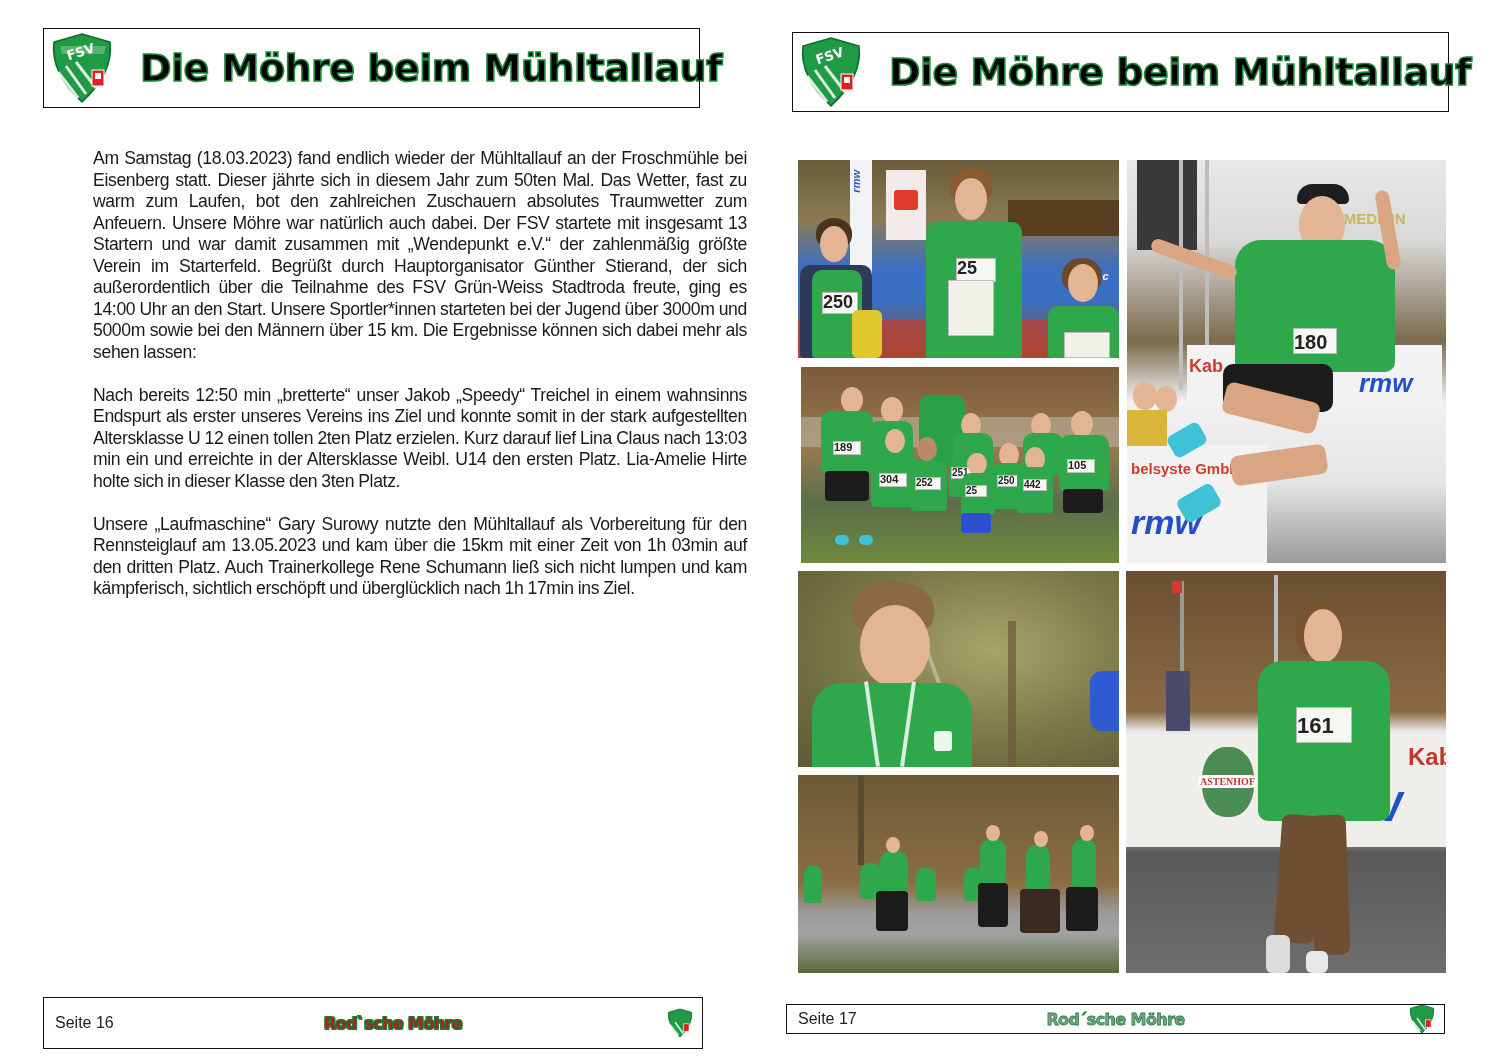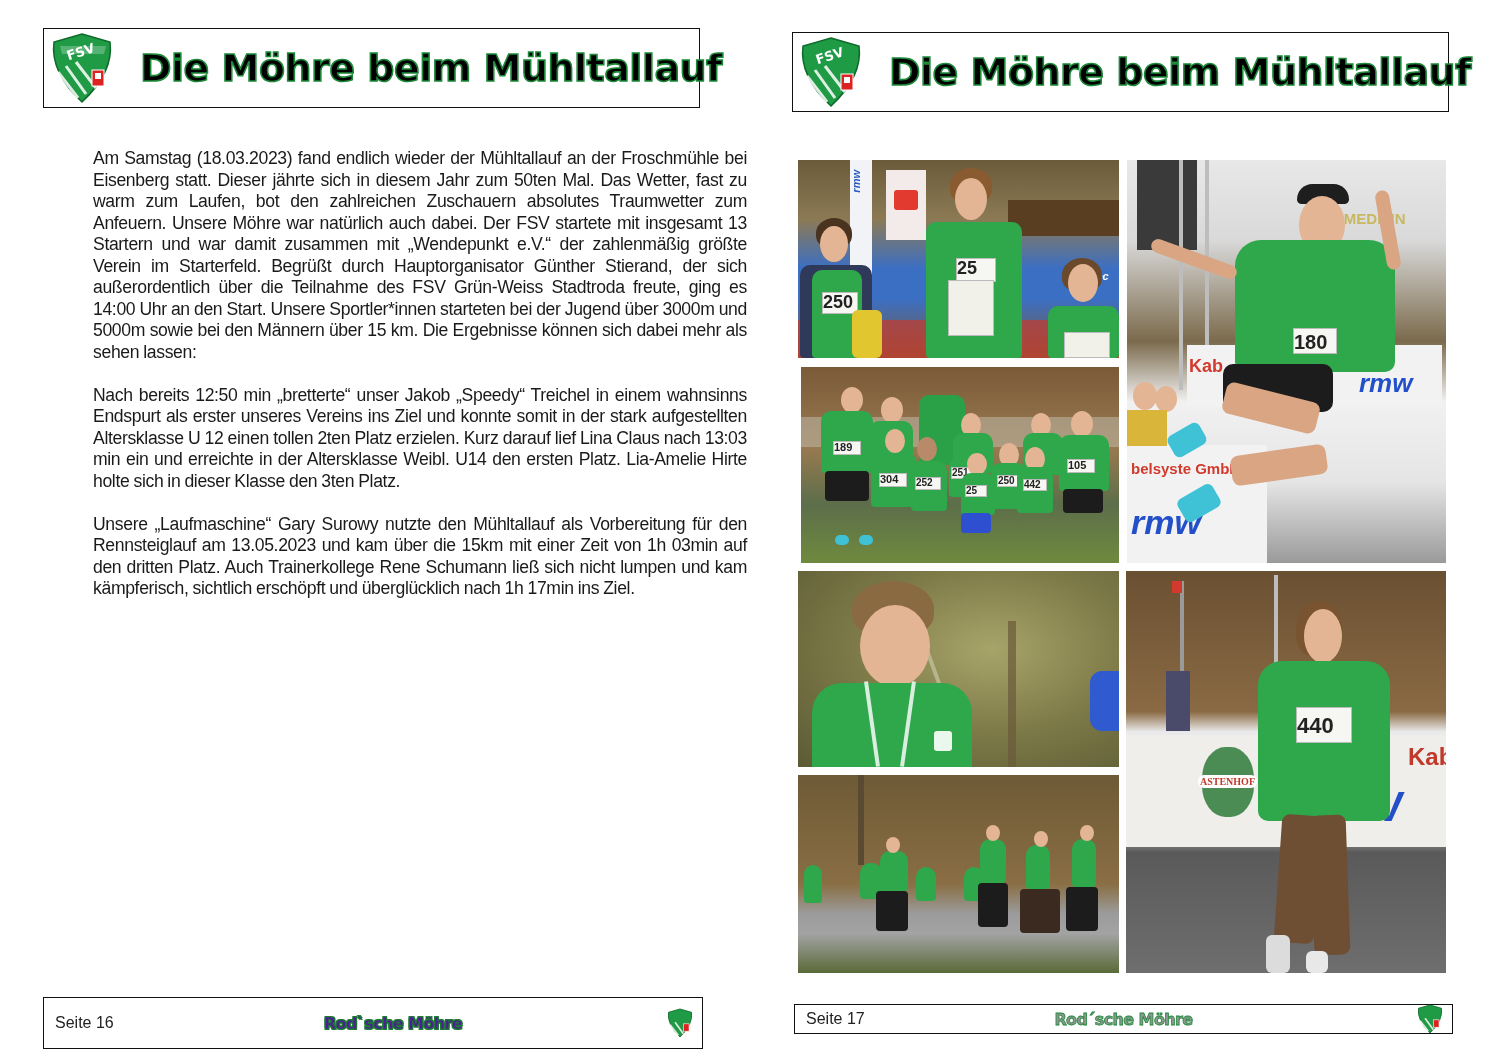--- a/index.html
+++ b/index.html
@@ -48,34 +48,34 @@
     .article p { margin-bottom: 21.5px; }
 
     .footer-box {
       position: absolute;
       border: 1.5px solid #111;
       background: #fff;
       height: 52px;
       display: flex; align-items: center;
     }
     .page-left .footer-box { left: 43px; top: 997px; width: 660px; }
-    .page-right .footer-box { left: 44px; top: 1004px; width: 659px; height: 30px; }
+    .page-right .footer-box { left: 36px; top: 1004px; width: 659px; height: 30px; }
 
     .page-num {
       position: absolute; left: 11px;
       font-family: "Liberation Sans", sans-serif;
       font-size: 16px; color: #222;
     }
     .footer-brand {
       position: absolute; left: 50%; transform: translateX(-50%);
       font-family: "DejaVu Sans", sans-serif; font-weight: bold;
       font-size: 16px; letter-spacing: -0.6px;
       white-space: nowrap;
     }
-    .page-left .footer-brand { color: #4c1d95; -webkit-text-stroke: 0.6px #1d7a34; background: transparent; text-shadow: 0 0 0 #1d7a34, 1px 1px 0 #1d7a34, -1px -1px 0 #1d7a34, 1px -1px 0 #1d7a34, -1px 1px 0 #1d7a34; padding-left: 40px; }
+    .page-left .footer-brand { color: #b91c1c; -webkit-text-stroke: 0.6px #1d7a34; background: transparent; text-shadow: 0 0 0 #1d7a34, 1px 1px 0 #1d7a34, -1px -1px 0 #1d7a34, 1px -1px 0 #1d7a34, -1px 1px 0 #1d7a34; padding-left: 40px; }
     .page-right .footer-brand { color: #8f9590; -webkit-text-stroke: 0.8px #1d8a3a; }
     .footer-logo { position: absolute; right: 8px; width: 28px; height: 30px; }
     .footer-logo svg { width: 100%; height: 100%; display: block; }
 
     .photo {
       position: absolute; overflow: hidden;
     }
 
     
     .p1 { left: 48px; top: 160px; width: 321px; height: 198px;
@@ -316,21 +316,21 @@
     <div style="position:absolute;left:230px;top:96px;width:16px;height:50px;background:#c8372e;"></div>
     <div class="banner" style="left:0;top:164px;width:320px;height:112px;background:#f0eeea;"></div>
     <div style="position:absolute;left:76px;top:176px;width:52px;height:70px;background:#2d7a3a;border-radius:45%;opacity:0.85;"></div>
     <div class="banner-text" style="left:72px;top:204px;font-size:10px;color:#c0392b;font-style:normal;font-family:'Liberation Serif',serif;background:#fff;padding:1px 2px;border-radius:6px;">ASTENHOF</div>
     <div class="banner-text" style="left:282px;top:172px;font-size:24px;color:#c0392b;font-style:normal;">Kab</div>
     <div class="banner-text" style="left:236px;top:212px;font-size:42px;color:#2350c8;">W</div>
 
     <div class="hair" style="left:170px;top:30px;width:46px;height:56px;background:#7a5430;"></div>
     <div class="head" style="left:178px;top:38px;width:38px;height:54px;"></div>
     <div class="shirt" style="left:132px;top:90px;width:132px;height:160px;border-radius:24px 24px 10px 10px;"></div>
-    <div class="bib" style="left:170px;top:136px;width:56px;height:36px;font-size:22px;line-height:36px;">440</div>
+    <div class="bib" style="left:170px;top:136px;width:56px;height:36px;font-size:22px;line-height:36px;">161</div>
     <div class="legging" style="left:152px;top:244px;width:40px;height:128px;transform:rotate(4deg);"></div>
     <div class="legging" style="left:186px;top:244px;width:36px;height:140px;transform:rotate(-2deg);"></div>
     <div style="position:absolute;left:140px;top:364px;width:24px;height:38px;background:#dcdcdc;border-radius:6px;"></div>
     <div style="position:absolute;left:180px;top:380px;width:22px;height:22px;background:#e8e8e8;border-radius:6px;"></div>
   </div>
 
   <div class="footer-box">
     <span class="page-num">Seite 17</span>
     <span class="footer-brand">Rod´sche Möhre</span>
     <span class="footer-logo" style="top:-2px;height:32px;">

